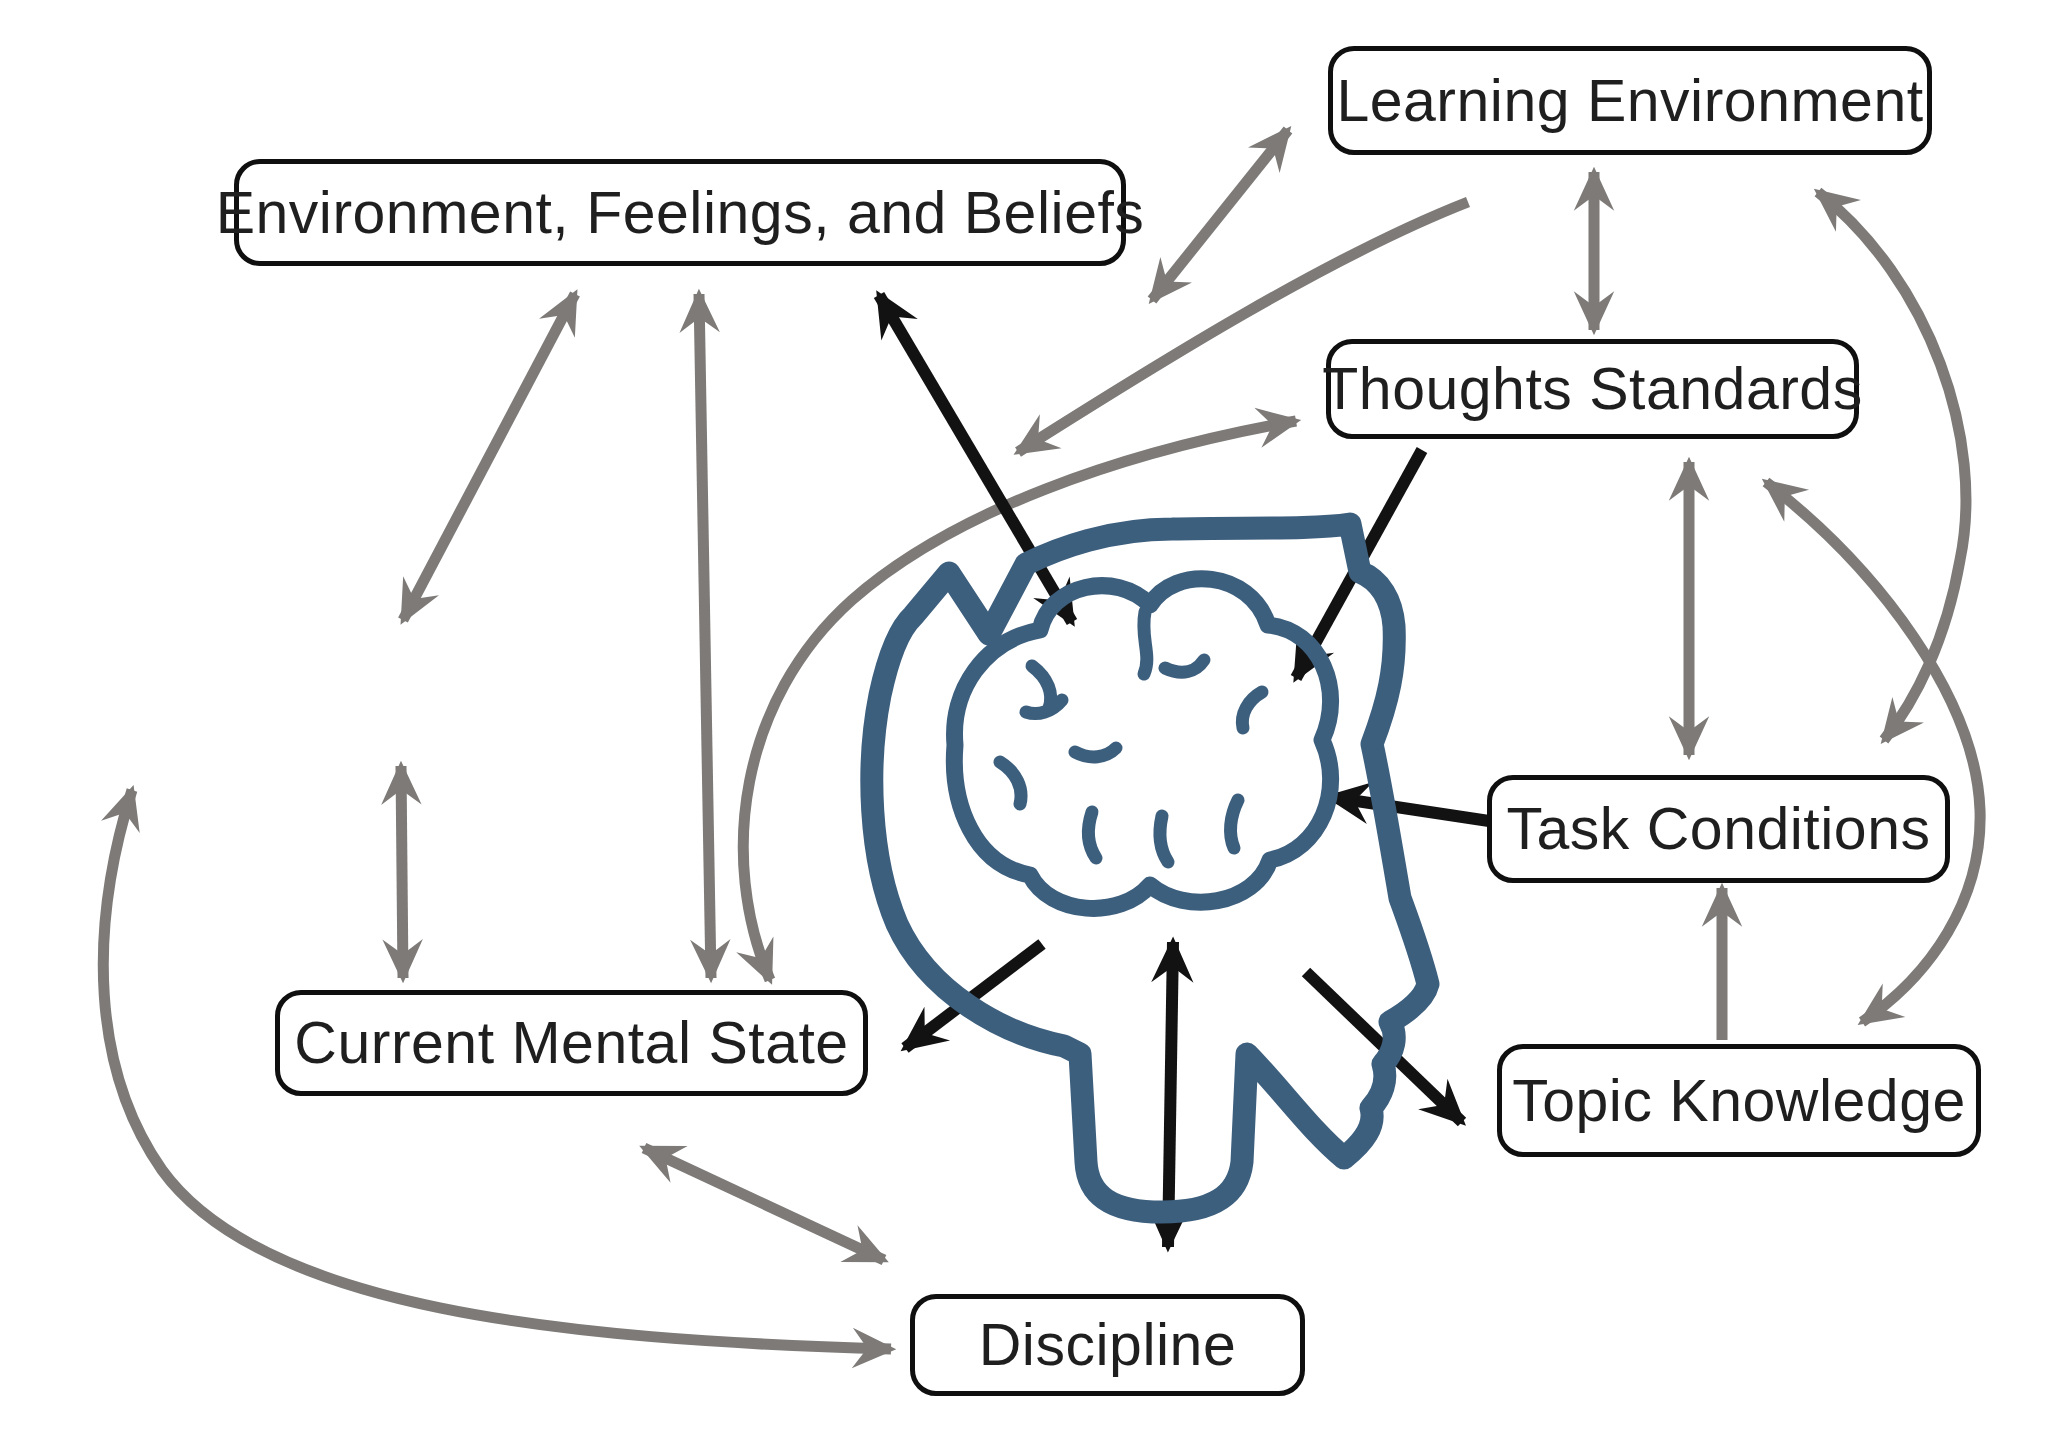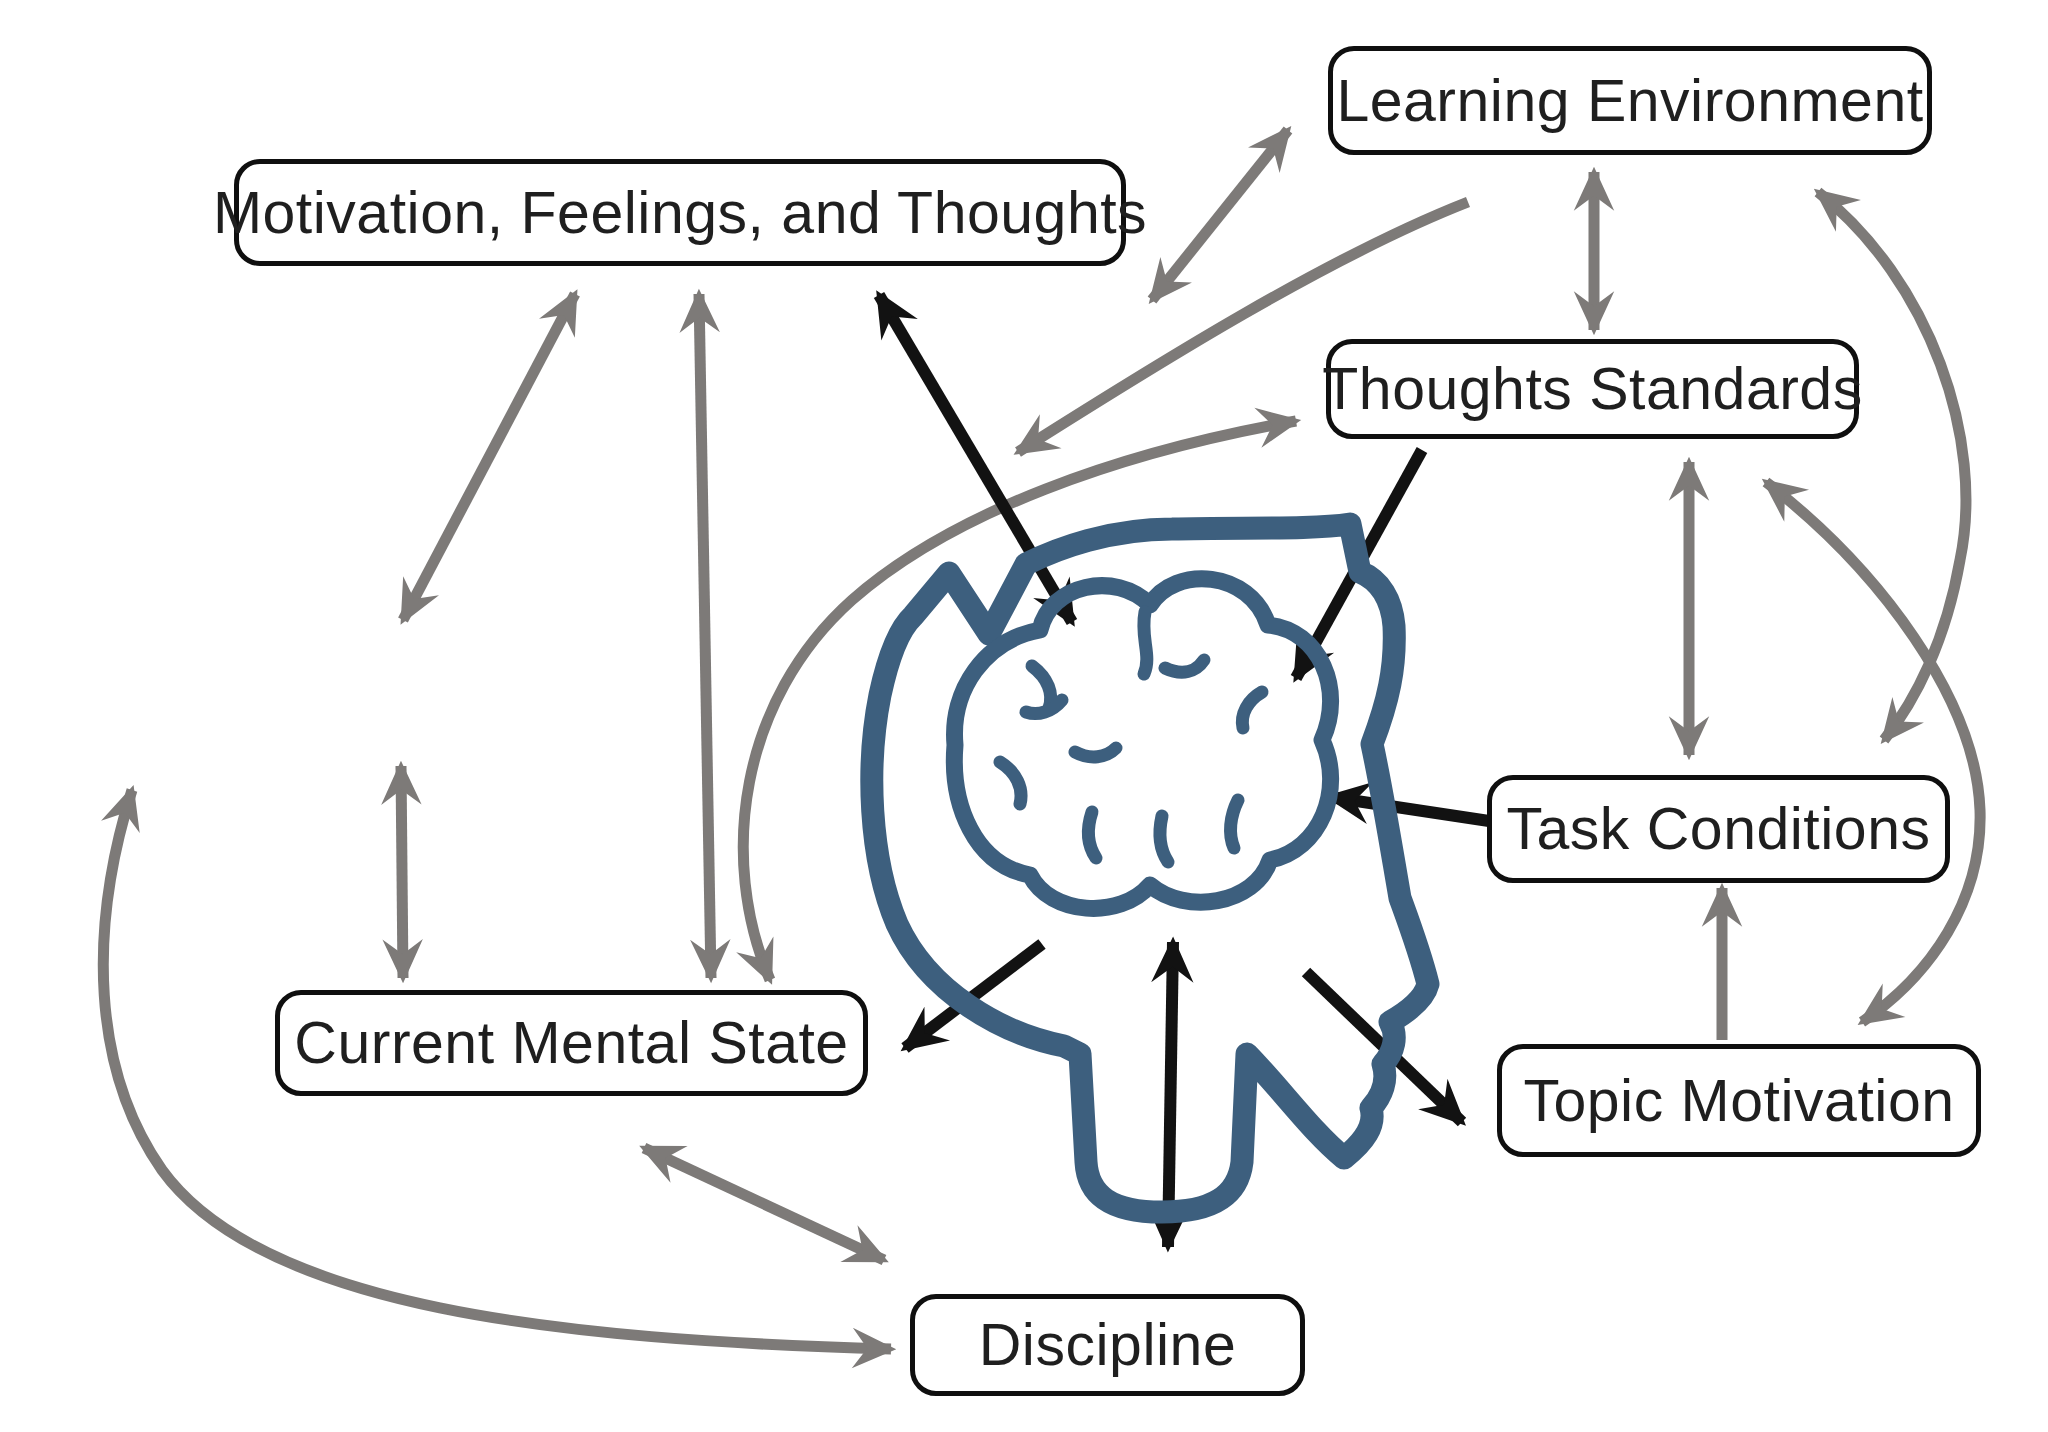--- a/index.html
+++ b/index.html
@@ -108,20 +108,20 @@
         <path d="M1000,762 C1016,772 1024,788 1020,804"></path>
         <path d="M1092,812 C1086,830 1088,846 1096,858"></path>
         <path d="M1162,816 C1158,834 1160,850 1168,862"></path>
         <path d="M1238,800 C1230,816 1228,834 1234,848"></path>
         <path d="M1075,752 C1090,760 1106,758 1116,748"></path>
       </g>
     </g>
   </svg>
 
   <div class="node n-le">Learning Environment</div>
-  <div class="node n-mfb">Motivation, Feelings, and Thoughts</div>
+  <div class="node n-mfb">Environment, Feelings, and Beliefs</div>
   <div class="node n-ts">Thoughts Standards</div>
   <div class="node n-tc">Task Conditions</div>
   <div class="node n-cms">Current Mental State</div>
-  <div class="node n-tk">Topic Motivation</div>
+  <div class="node n-tk">Topic Knowledge</div>
   <div class="node n-d">Discipline</div>
 
 </div>
 
 </body></html>

